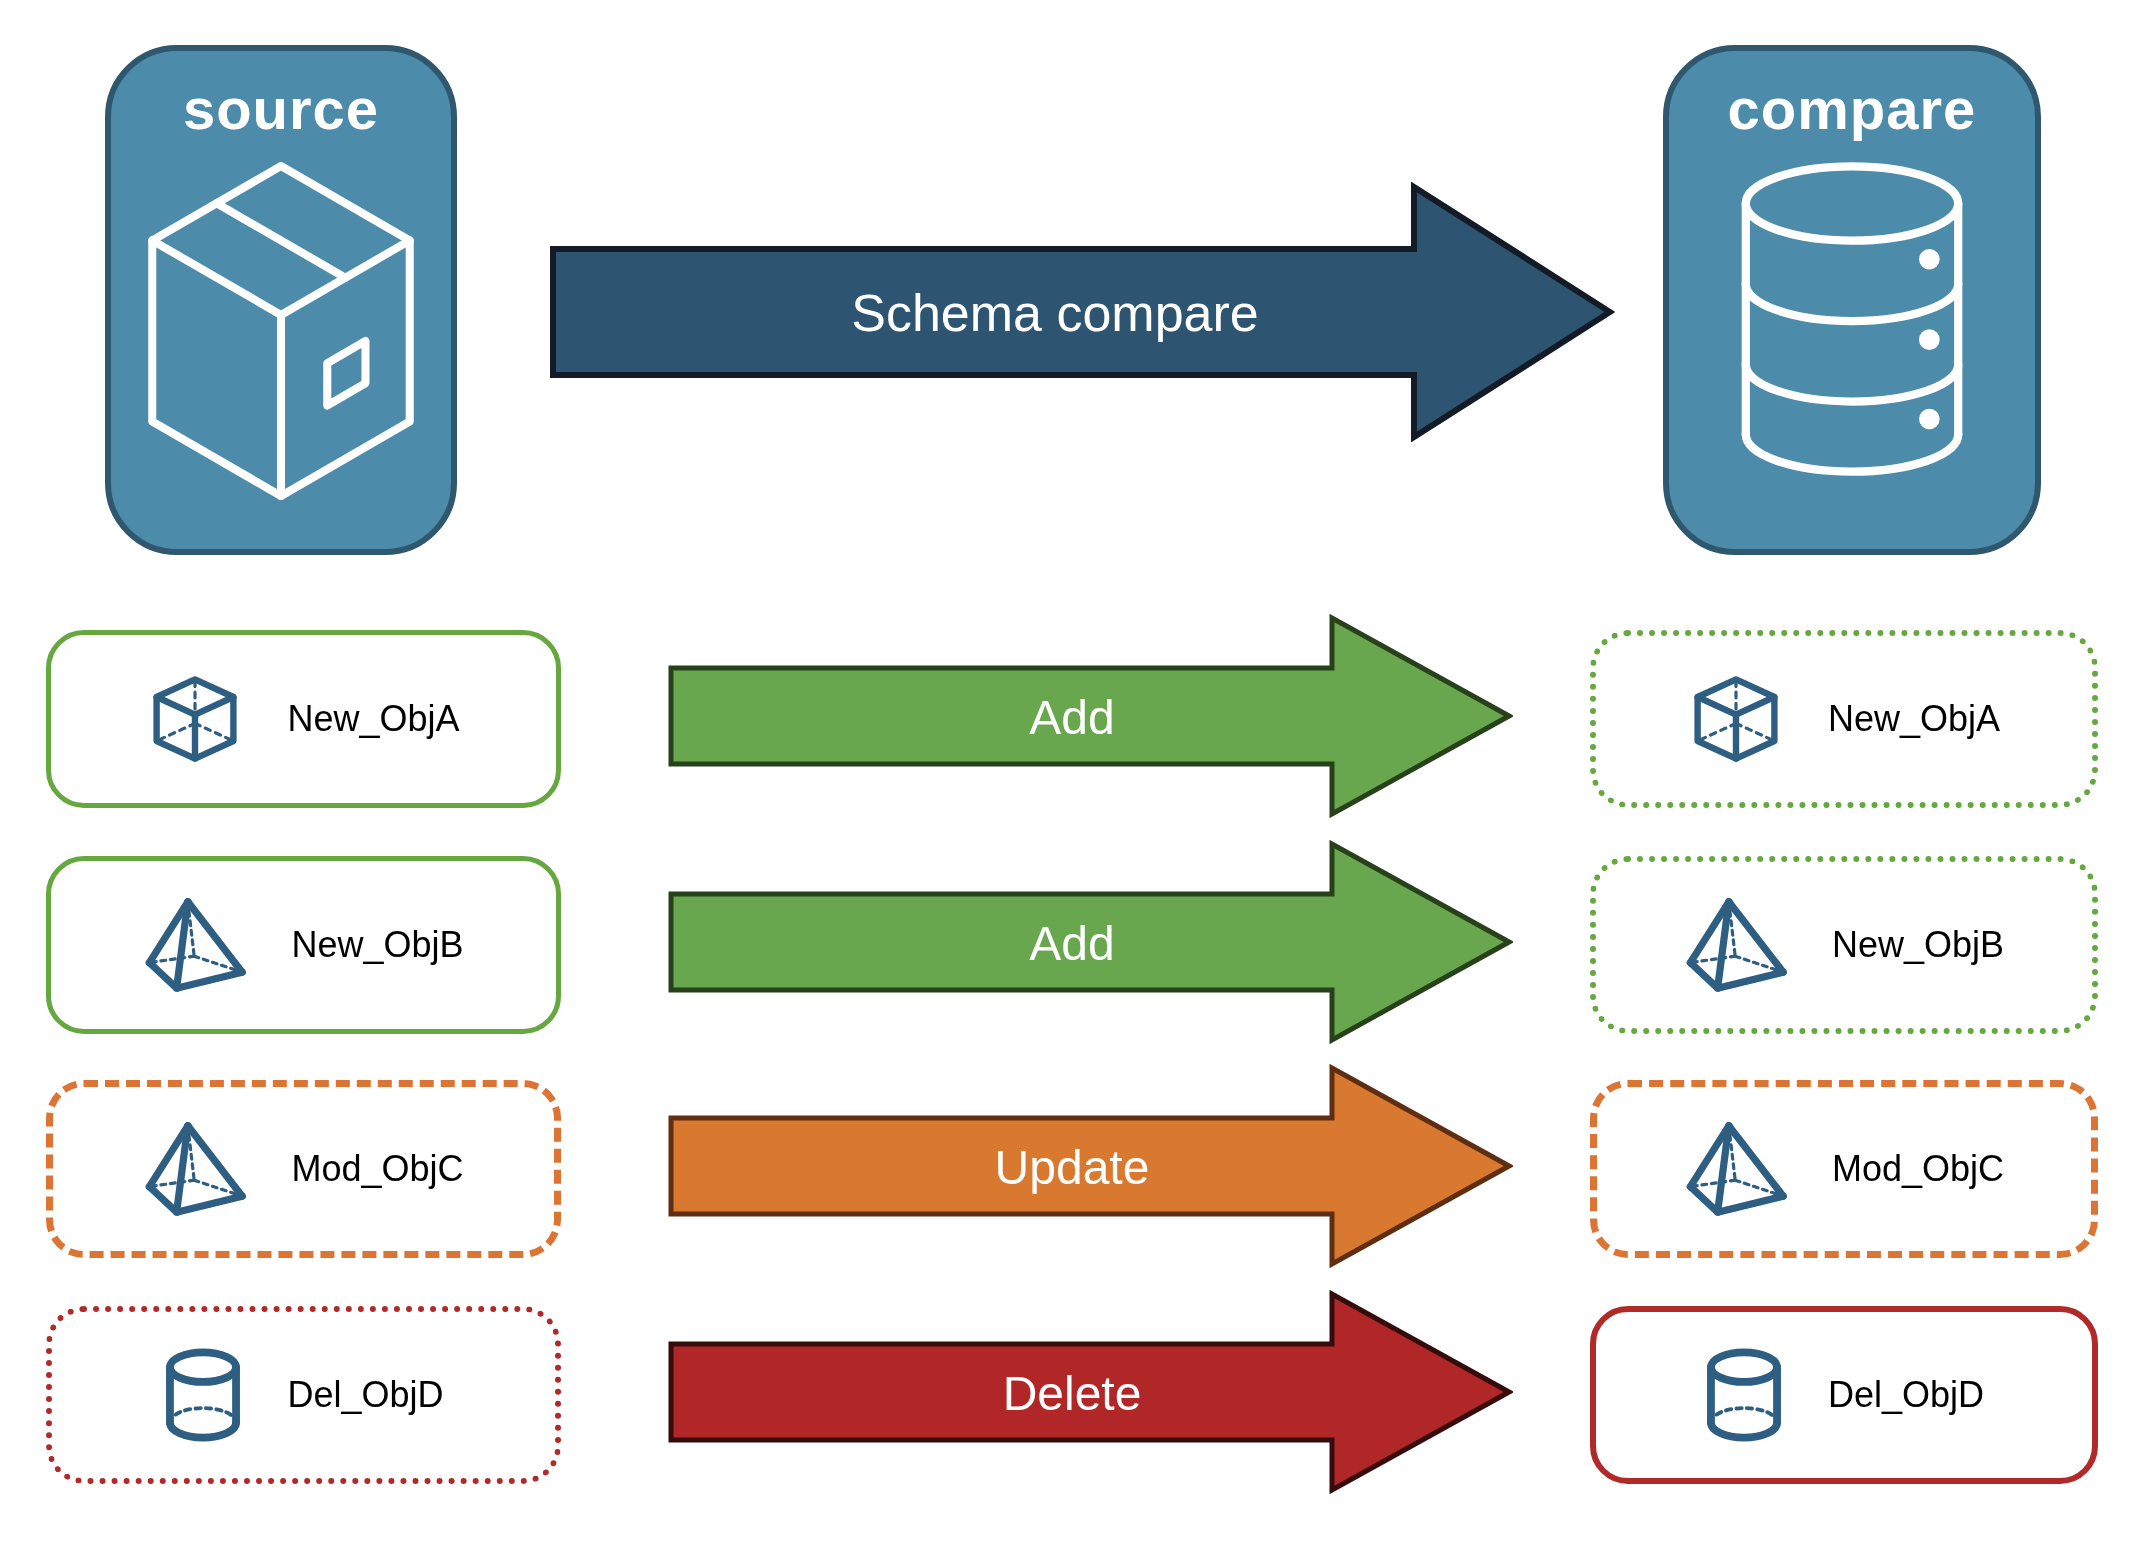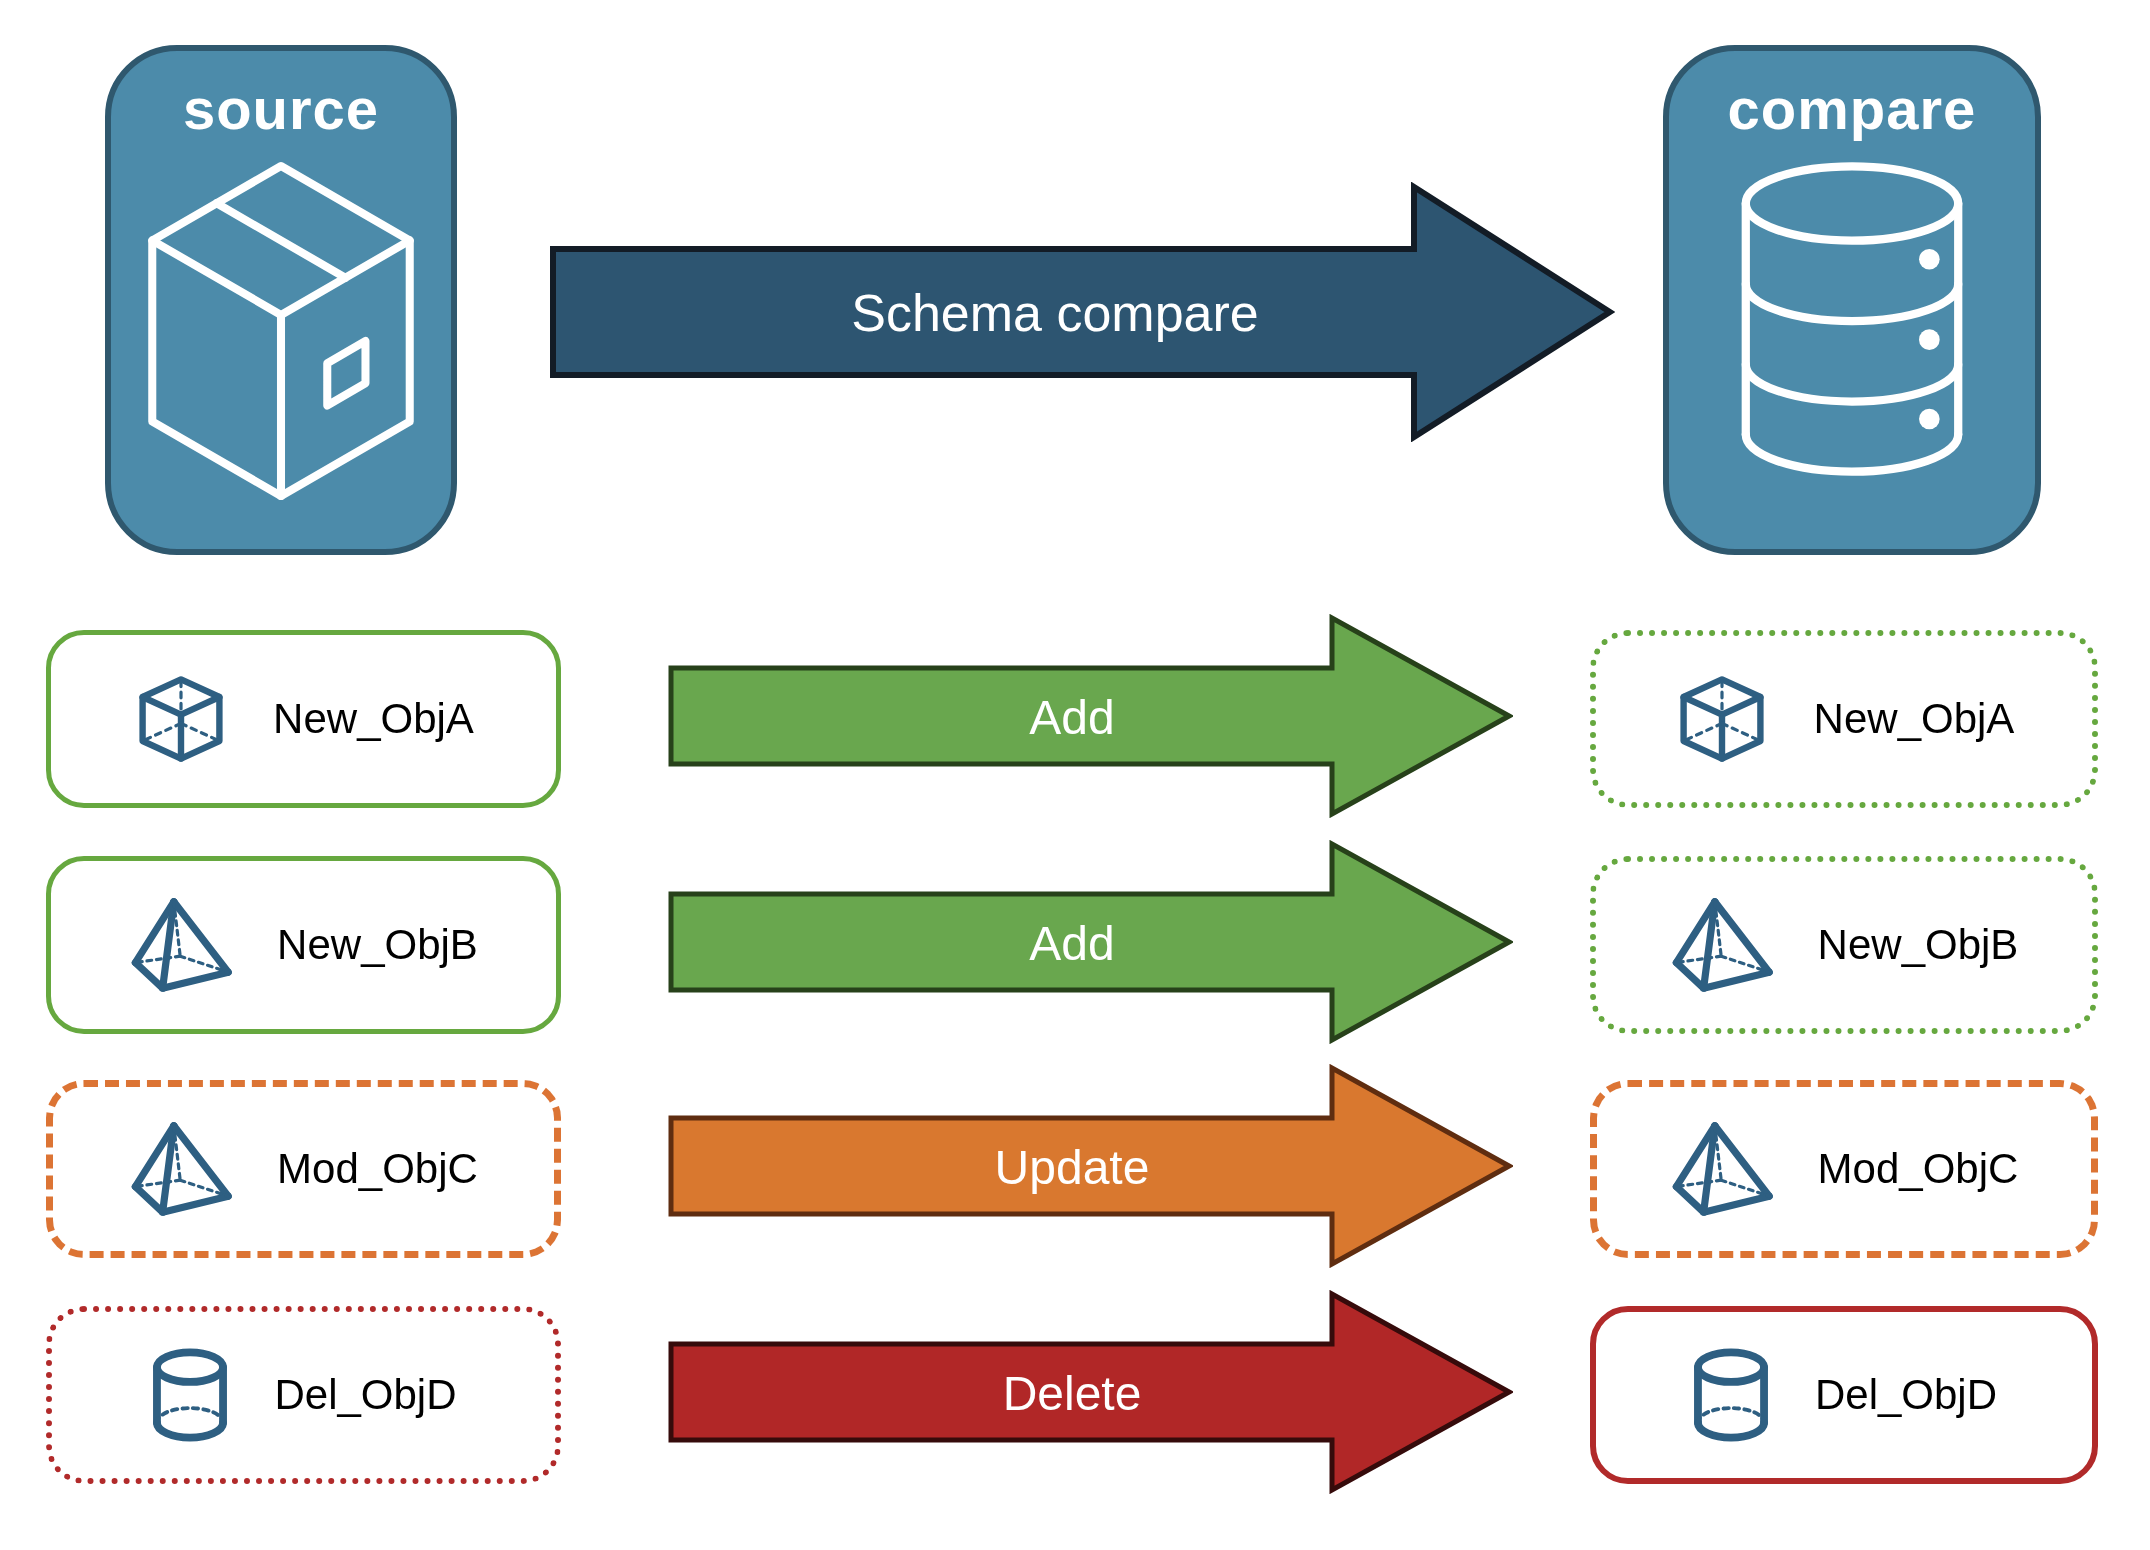--- a/index.html
+++ b/index.html
@@ -18,21 +18,21 @@
   
   .obj-box{
     position:absolute;border-radius:38px;display:flex;align-items:center;justify-content:center;
     gap:44px;background:#ffffff;box-sizing:border-box;
   }
   .b-solid-green  {border:5px solid  var(--box-green);}
   .b-dotted-green {border:6px dotted var(--box-green);}
   .b-dashed-orange{border:7px dashed var(--box-orange);}
   .b-dotted-red   {border:6px dotted var(--box-red);}
   .b-solid-red    {border:6px solid  var(--box-red);}
-  .obj-label{font-size:42px;color:#000000;}
+  .obj-label{font-size:36px;color:#000000;}
 
   
   .arrow{position:absolute;display:block;}
   .ar-compare{fill:var(--compare-fill);stroke:var(--compare-border);stroke-width:6;}
   .ar-add    {fill:var(--add-fill);    stroke:var(--add-border);    stroke-width:5;}
   .ar-update {fill:var(--update-fill); stroke:var(--update-border); stroke-width:5;}
   .ar-delete {fill:var(--delete-fill); stroke:var(--delete-border); stroke-width:5;}
   .arrow text{fill:#ffffff;text-anchor:middle;dominant-baseline:central;}
 
   

